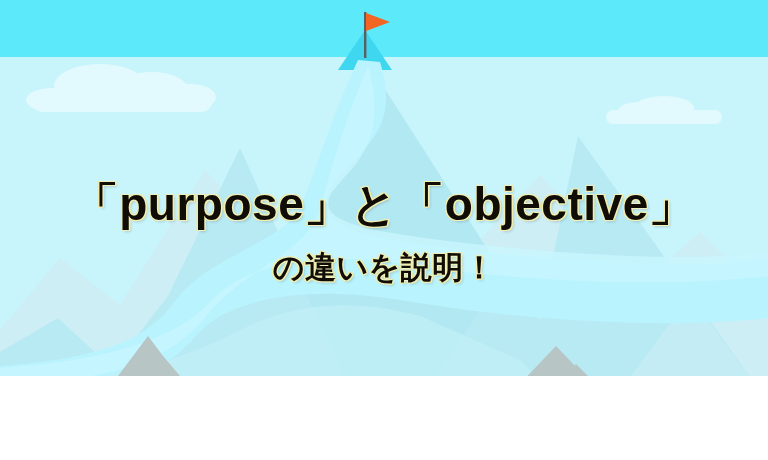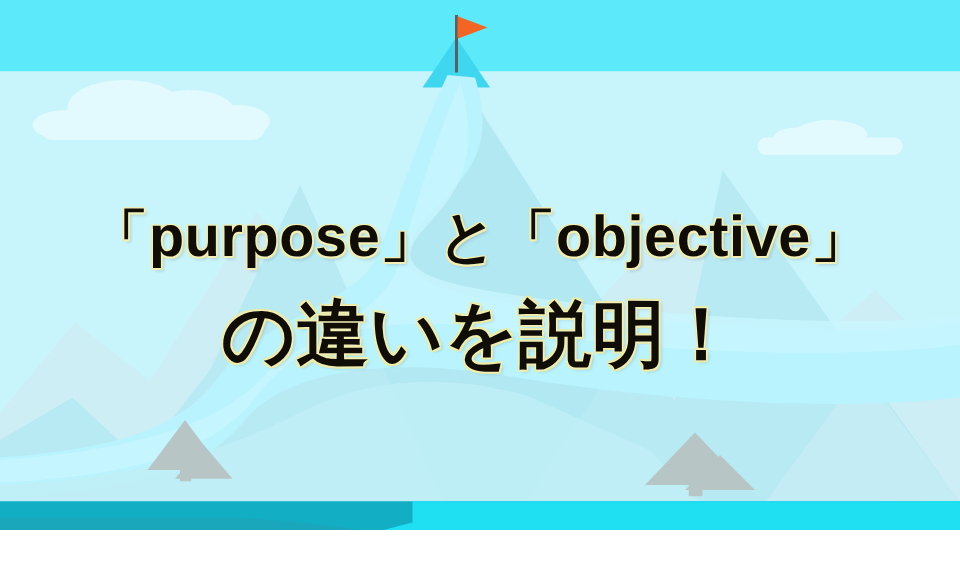--- a/index.html
+++ b/index.html
@@ -3,21 +3,21 @@
 <meta charset="utf-8">
 <style>
   html, body {
     margin: 0;
     padding: 0;
     background: #ffffff;
   }
   #stage {
     position: relative;
     width: 768px;
-    height: 424px;
+    height: 376px;
     overflow: hidden;
     font-family: "Liberation Sans", "DejaVu Sans", sans-serif;
   }
   #scene {
     position: absolute;
     inset: 0;
     width: 768px;
     height: 460px;
     display: block;
   }
@@ -50,21 +50,21 @@
       -1.4px -1.4px 0 #eceba4,
       1.4px -1.4px 0 #eceba4,
       -1.4px 1.4px 0 #eceba4,
       2px 2px 3px rgba(0,0,0,0.16);
   }
   .line1 {
     font-size: 46px;
     margin-top: 4px;
   }
   .line2 {
-    font-size: 58px;
+    font-size: 31px;
     margin-top: 2px;
   }
 </style>
 </head>
 <body>
 
 <div id="stage">
 
   <svg id="scene" viewBox="0 0 768 460" preserveAspectRatio="none">
 

